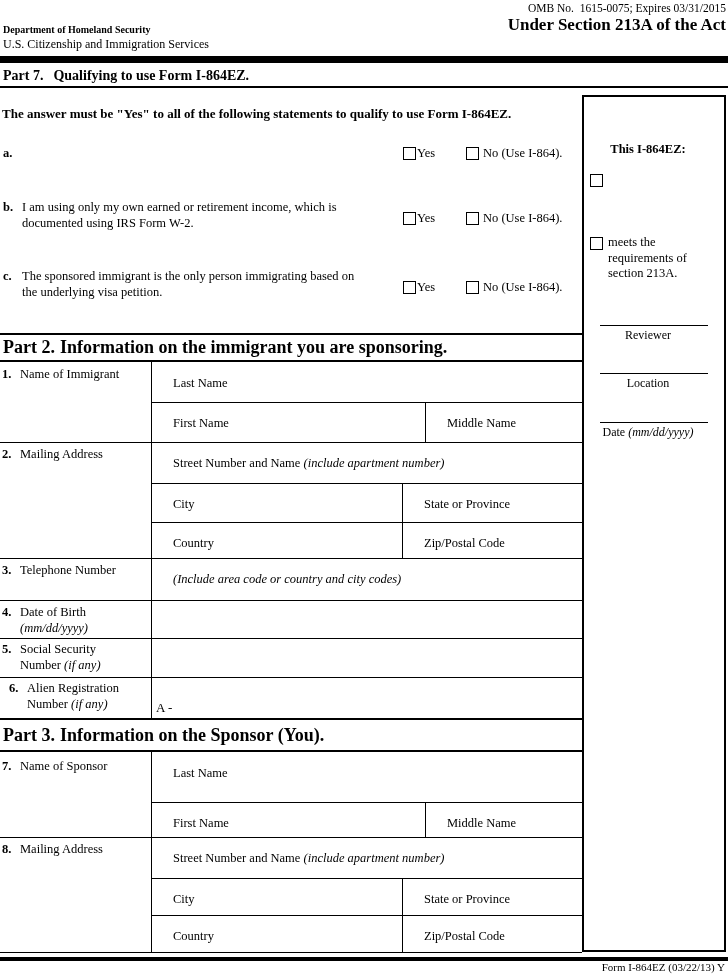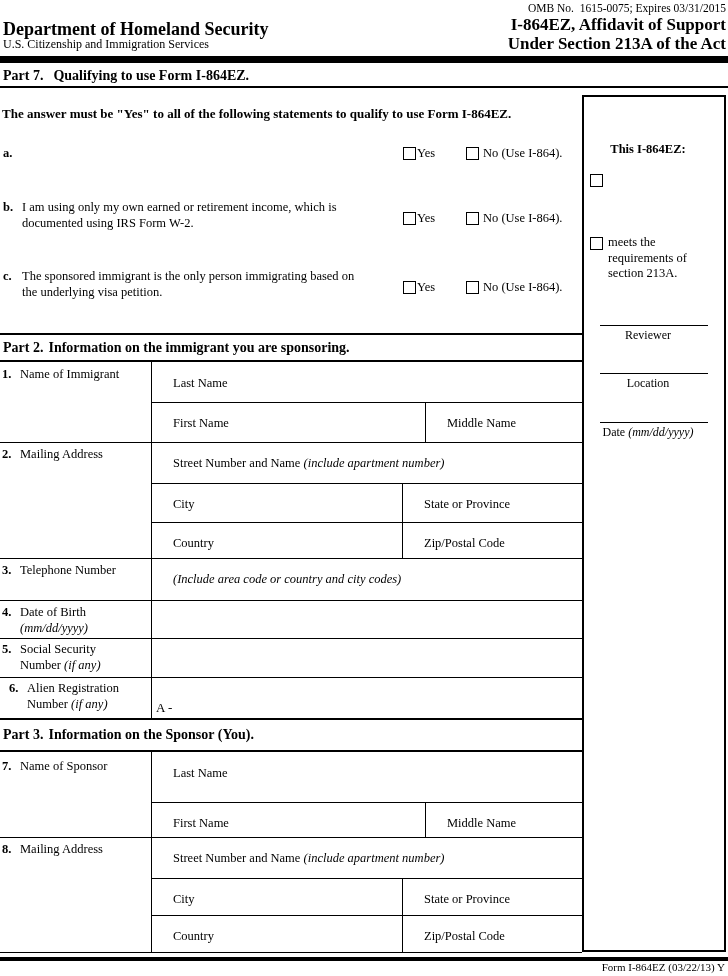--- a/index.html
+++ b/index.html
@@ -11,41 +11,40 @@
   .pre{white-space:pre-wrap;}
   .hline{position:absolute;height:1px;background:#000;}
   .vline{position:absolute;width:1px;background:#000;}
   .bar{position:absolute;left:0;width:728px;background:#000;}
   .cb{position:absolute;width:13px;height:13px;border:1px solid #000;background:#fff;box-sizing:border-box;}
   .cell{position:absolute;font-size:12.5px;}
   .cell .lbl{position:absolute;left:22px;top:2px;white-space:nowrap;margin-top:12px;}
   .rowlab{position:absolute;font-size:12.5px;line-height:16px;}
   .num{display:inline-block;width:18px;font-weight:bold;}
   .band{position:absolute;left:0;width:583px;border-top:2px solid #000;border-bottom:2px solid #000;
-        box-sizing:border-box;display:flex;align-items:center;padding-left:3px;font-weight:bold;font-size:14px;}
+        box-sizing:border-box;display:flex;align-items:center;padding-left:3px;font-weight:bold;font-size:18px;}
   .stmt{position:absolute;font-size:12.5px;line-height:15.5px;}
   .cblab{position:absolute;font-size:12.5px;white-space:nowrap;}
   .sidebar{position:absolute;left:582px;top:95px;width:144px;height:857px;border:2px solid #000;
            box-sizing:border-box;font-size:12px;}
   .sb-center{position:absolute;left:0;width:128px;text-align:center;}
   .sb-line{position:absolute;left:16px;width:108px;height:1px;background:#000;}
   .opt-text{position:absolute;left:24px;width:110px;line-height:15.5px;font-size:12.5px;}
 </style>
 </head>
 <body>
 
 <div class="page">
 
   <div class="abs" style="left:3px;top:22px;">
-    <div class="b" style="font-size:18px;line-height:15px;">Department of Homeland Security</div>
+    <div class="b" style="font-size:10px;line-height:15px;">Department of Homeland Security</div>
     <div style="font-size:12px;line-height:15px;">U.S. Citizenship and Immigration Services</div>
   </div>
   <div class="abs" style="right:2px;top:2px;text-align:right;">
     <div class="pre" style="font-size:11.5px;line-height:13px;">OMB No.  1615-0075; Expires 03/31/2015</div>
-    <div class="b" style="font-size:17px;line-height:19px;">I-864EZ, Affidavit of Support</div>
     <div class="b" style="font-size:17px;line-height:19px;">Under Section 213A of the Act</div>
   </div>
   <div class="bar" style="top:56px;height:7px;"></div>
 
   <div class="abs" style="left:0;top:66px;width:728px;height:22px;border-bottom:2px solid #000;box-sizing:border-box;display:flex;align-items:center;padding-left:3px;">
     <span class="b" style="font-size:14px;margin-right:10px;">Part 7.</span>
     <span class="b" style="font-size:14px;">Qualifying to use Form I-864EZ.</span>
   </div>
 
   <div class="abs b" style="left:2px;top:106px;width:565px;font-size:13px;">The answer must be "Yes" to all of the following statements to qualify to use Form I-864EZ.</div>

